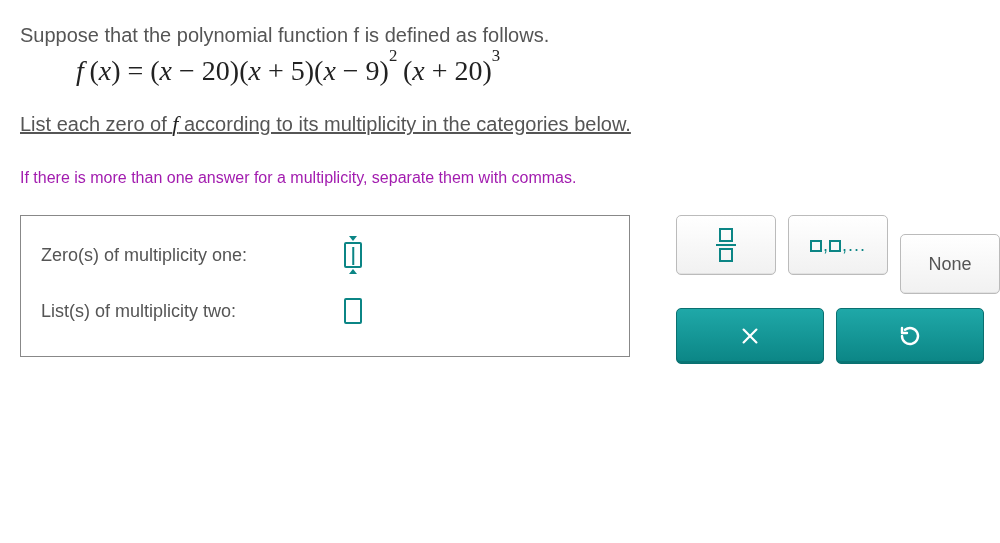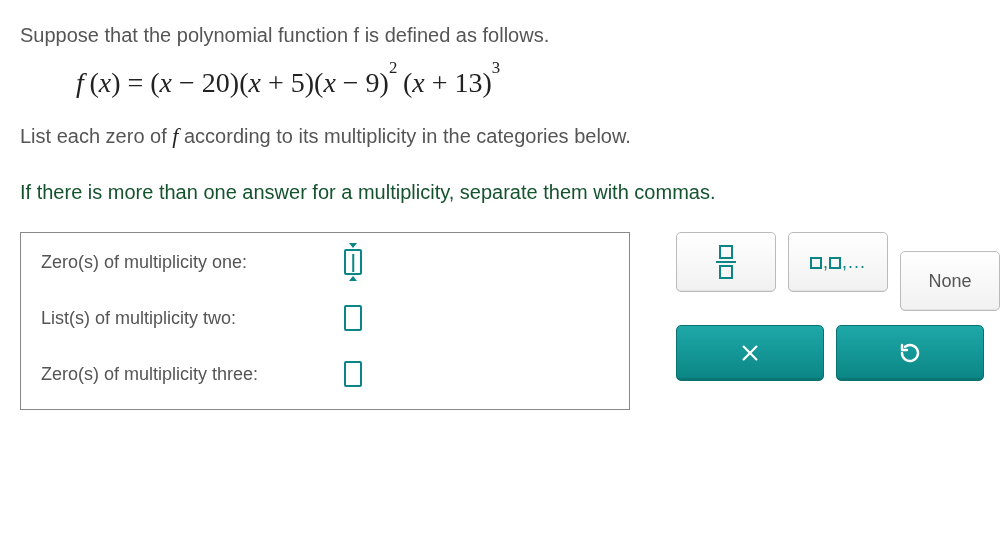--- a/index.html
+++ b/index.html
@@ -6,38 +6,38 @@
     body {
       font-family: Verdana, Arial, sans-serif;
       color: #555;
       background: #fff;
       width: 1000px;
       height: 543px;
       position: relative;
       overflow: hidden;
       padding: 24px 0 0 20px;
     }
-    .intro { font-size: 20px; color: #555; margin-bottom: 20px; }
+    .intro { font-size: 20px; color: #555; margin-bottom: 8px; }
     .equation {
       font-family: "Times New Roman", Times, serif;
       font-size: 28px;
       font-style: italic;
       color: #222;
       margin: 0 0 24px 56px;
       white-space: nowrap;
     }
     .equation .rm { font-style: normal; }
     .equation sup { font-size: 0.6em; position: relative; top: -0.55em; font-style: normal; }
-    .instr { font-size: 20px; color: #555; margin-bottom: 32px; }
-    .instr2 { font-size: 20px; color: #14532d; margin-bottom: 28px; margin-top: 32px; }
+    .instr { font-size: 20px; color: #555; margin-bottom: 32px; text-decoration: underline; }
+    .instr2 { font-size: 16px; color: #a21caf; margin-bottom: 28px; margin-top: 32px; }
     .instr .fvar { font-family: "Times New Roman", serif; font-style: italic; color: #222; font-size: 22px;}
     .bottom-row { display: flex; gap: 46px; align-items: flex-start;}
     .answer-box {
       border: 1px solid #888;
-      padding: 6px 20px 12px 20px;
+      padding: 16px 20px 12px 20px;
       width: 610px;
       background:#fff;
     }
     .answer-row { display: flex; align-items: center; height: 46px; margin-bottom: 10px; }
     .answer-label { font-size: 18px; color: #555; width: 300px; flex-shrink:0; }
     .input-slot-wrap { width:24px; display:flex; justify-content:center;}
     .input-slot {
       width: 18px; height: 26px; border: 2px solid #0b8585;
       border-radius: 2px; display: inline-block; background:#fff;
     }
@@ -76,47 +76,41 @@
     }
     .key-action svg { stroke:#fff; }
     .keypad-row.second .key { width:148px; flex:0 0 auto; height:56px;}
   </style>
 </head>
 <body>
 
 <p class="intro">Suppose that the polynomial function f is defined as follows.</p>
 
 <div class="equation">
-  f<span class="rm"> (</span>x<span class="rm">)</span> <span class="rm">=</span> <span class="rm">(</span>x <span class="rm">− 20)(</span>x <span class="rm">+ 5)(</span>x <span class="rm">− 9)</span><sup>2</sup> <span class="rm">(</span>x <span class="rm">+ 13)</span><sup>3</sup>
+  f<span class="rm"> (</span>x<span class="rm">)</span> <span class="rm">=</span> <span class="rm">(</span>x <span class="rm">− 20)(</span>x <span class="rm">+ 5)(</span>x <span class="rm">− 9)</span><sup>2</sup> <span class="rm">(</span>x <span class="rm">+ 20)</span><sup>3</sup>
 </div>
 
 <p class="instr">
   <span>List each zero of </span><span class="fvar">f</span><span> according to its multiplicity in the categories below.</span>
 </p>
 
 <p class="instr2">If there is more than one answer for a multiplicity, separate them with commas.</p>
 
 <div class="bottom-row">
   <div class="answer-box">
     <div class="answer-row">
       <span class="answer-label">Zero(s) of multiplicity one:</span>
       <span class="input-slot-wrap">
           <span class="input-slot active">
             <span class="cursor"></span>
           </span>
         </span>
     </div>
     <div class="answer-row">
       <span class="answer-label">List(s) of multiplicity two:</span>
-      <span class="input-slot-wrap">
-          <span class="input-slot"></span>
-        </span>
-    </div>
-    <div class="answer-row" style="margin-bottom:0;">
-      <span class="answer-label">Zero(s) of multiplicity three:</span>
       <span class="input-slot-wrap">
           <span class="input-slot"></span>
         </span>
     </div>
   </div>
 
   <div class="keypad">
     <div class="keypad-row">
       <div class="key key-frac">
         <span class="frac">

